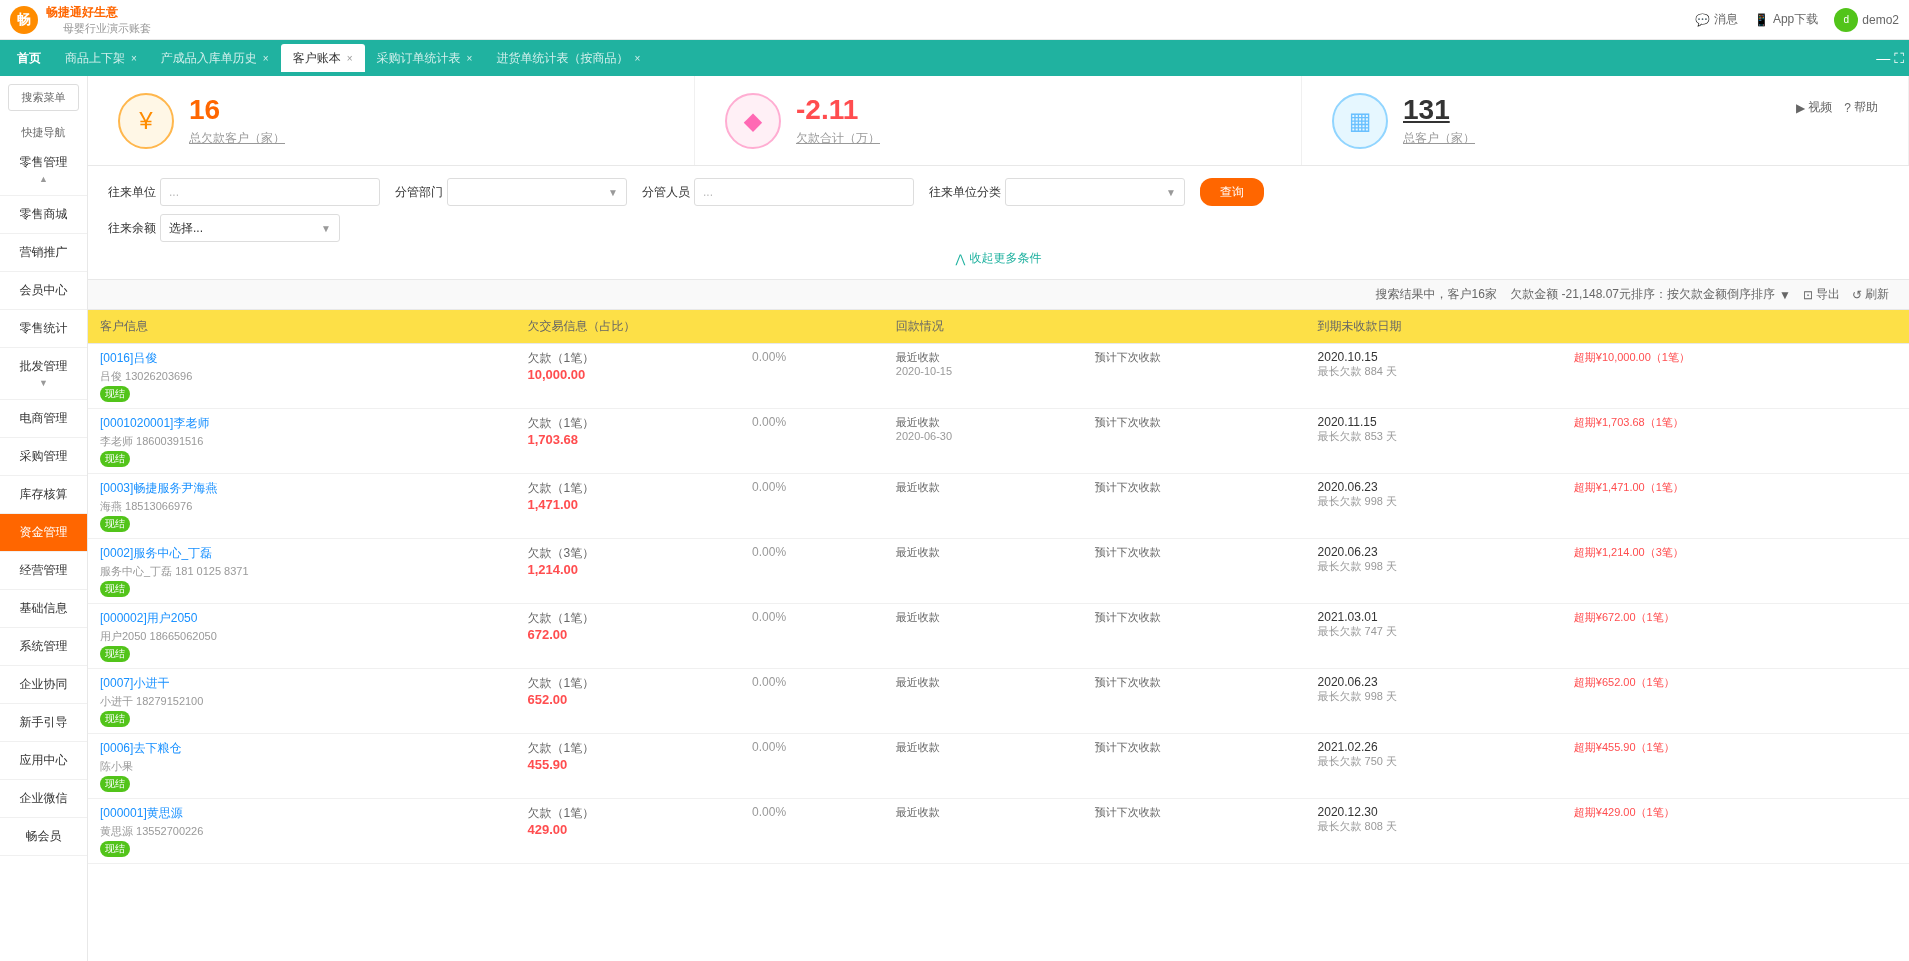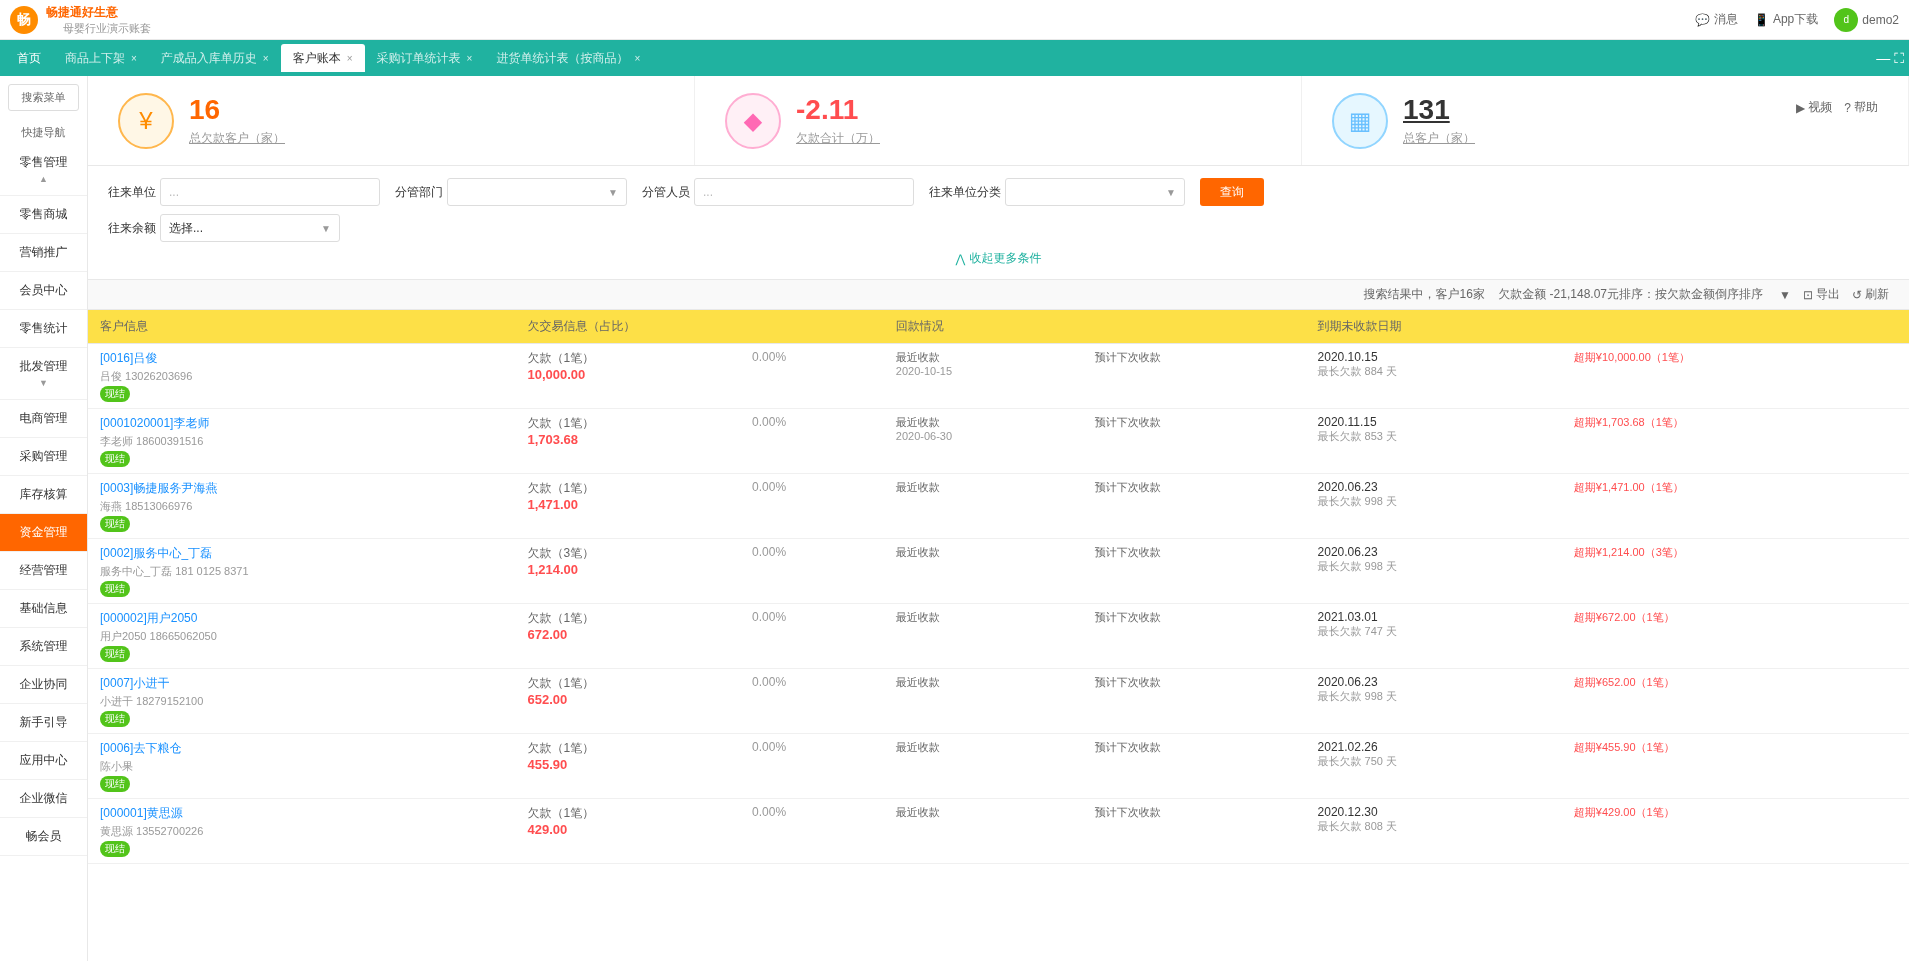--- a/index.html
+++ b/index.html
@@ -12,21 +12,21 @@
     .top-right { display: flex; align-items: center; gap: 16px; font-size: 12px; color: #666; }
     .top-right-item { display: flex; align-items: center; gap: 4px; cursor: pointer; }
     .avatar { width: 24px; height: 24px; background: #52c41a; border-radius: 50%; display: flex; align-items: center; justify-content: center; color: white; font-size: 10px; }
 
     
     .tab-bar { display: flex; align-items: center; background: #20b2a0; height: 36px; padding: 0 5px; }
     .tab { display: flex; align-items: center; padding: 0 12px; height: 28px; font-size: 12px; color: rgba(255,255,255,0.8); cursor: pointer; border-radius: 3px 3px 0 0; gap: 4px; white-space: nowrap; }
     .tab.active { background: #fff; color: #333; }
     .tab .close { font-size: 10px; color: rgba(255,255,255,0.8); margin-left: 2px; }
     .tab.active .close { color: #999; }
-    .tab-home { color: white; padding: 0 12px; font-size: 12px; }
+    .tab-home { color: white; padding: 0 12px; font-size: 12px; font-weight: bold; }
     .tab-bar-right { margin-left: auto; display: flex; gap: 4px; color: white; font-size: 14px; cursor: pointer; }
 
     
     .main-layout { display: flex; height: calc(961px - 76px); }
 
     
     .sidebar { width: 88px; background: #fff; border-right: 1px solid #e8e8e8; display: flex; flex-direction: column; flex-shrink: 0; overflow-y: auto; }
     .sidebar-search { padding: 8px; }
     .sidebar-search-btn { width: 100%; padding: 5px 0; background: #fff; border: 1px solid #ddd; border-radius: 3px; font-size: 11px; color: #666; cursor: pointer; text-align: center; }
     .sidebar-item { padding: 10px 5px; text-align: center; font-size: 12px; color: #333; cursor: pointer; border-bottom: 1px solid #f0f0f0; }
@@ -56,28 +56,28 @@
     
     .filter-area { background: #fff; padding: 12px 20px; border-bottom: 1px solid #e8e8e8; }
     .filter-row { display: flex; align-items: center; gap: 15px; margin-bottom: 8px; }
     .filter-item { display: flex; align-items: center; gap: 4px; }
     .filter-label { font-size: 12px; color: #333; white-space: nowrap; }
     .filter-input { width: 180px; height: 28px; border: 1px solid #ddd; border-radius: 3px; padding: 0 8px; font-size: 12px; display: flex; align-items: center; justify-content: space-between; cursor: pointer; background: #fff; }
     .filter-input-wide { width: 220px; }
     .filter-input-sm { width: 120px; }
     .filter-select { width: 180px; height: 28px; border: 1px solid #ddd; border-radius: 3px; padding: 0 8px; font-size: 12px; display: flex; align-items: center; justify-content: space-between; cursor: pointer; background: #fff; }
     .chevron { color: #999; font-size: 10px; }
-    .btn-query { background: #ff6600; color: white; border: none; padding: 5px 20px; border-radius: 3px; cursor: pointer; font-size: 12px; height: 28px; }
+    .btn-query { background: #ff6600; color: white; border: none; padding: 5px 20px; border-radius: 12px; cursor: pointer; font-size: 12px; height: 28px; }
     .collapse-btn { display: flex; align-items: center; gap: 4px; color: #20b2a0; font-size: 12px; cursor: pointer; justify-content: center; margin-top: 4px; }
 
     
     .result-bar { display: flex; align-items: center; justify-content: flex-end; background: #f9f9f9; padding: 6px 20px; border-bottom: 1px solid #e8e8e8; font-size: 12px; color: #666; }
     .result-actions { display: flex; align-items: center; gap: 12px; color: #666; }
     .result-action-item { display: flex; align-items: center; gap: 3px; cursor: pointer; }
-    .sort-select { display: flex; align-items: center; gap: 16px; cursor: pointer; }
+    .sort-select { display: flex; align-items: center; gap: 4px; cursor: pointer; }
 
     
     .table-container { flex: 1; overflow-y: auto; background: #fff; }
     .data-table { width: 100%; border-collapse: collapse; }
     .data-table th { background: #fde047; padding: 8px 12px; text-align: left; font-size: 12px; color: #666; font-weight: normal; border-bottom: 1px solid #e8e8e8; position: sticky; top: 0; z-index: 1; }
     .data-table td { padding: 6px 12px; font-size: 12px; vertical-align: top; border-bottom: 1px solid #f0f0f0; }
     .customer-name { color: #1890ff; cursor: pointer; font-size: 12px; }
     .customer-sub { color: #999; font-size: 11px; margin: 2px 0; }
     .tag-now { display: inline-block; background: #52c41a; color: white; font-size: 10px; padding: 1px 5px; border-radius: 8px; }
     .amount-red { color: #ff4d4f; font-size: 13px; font-weight: bold; }

